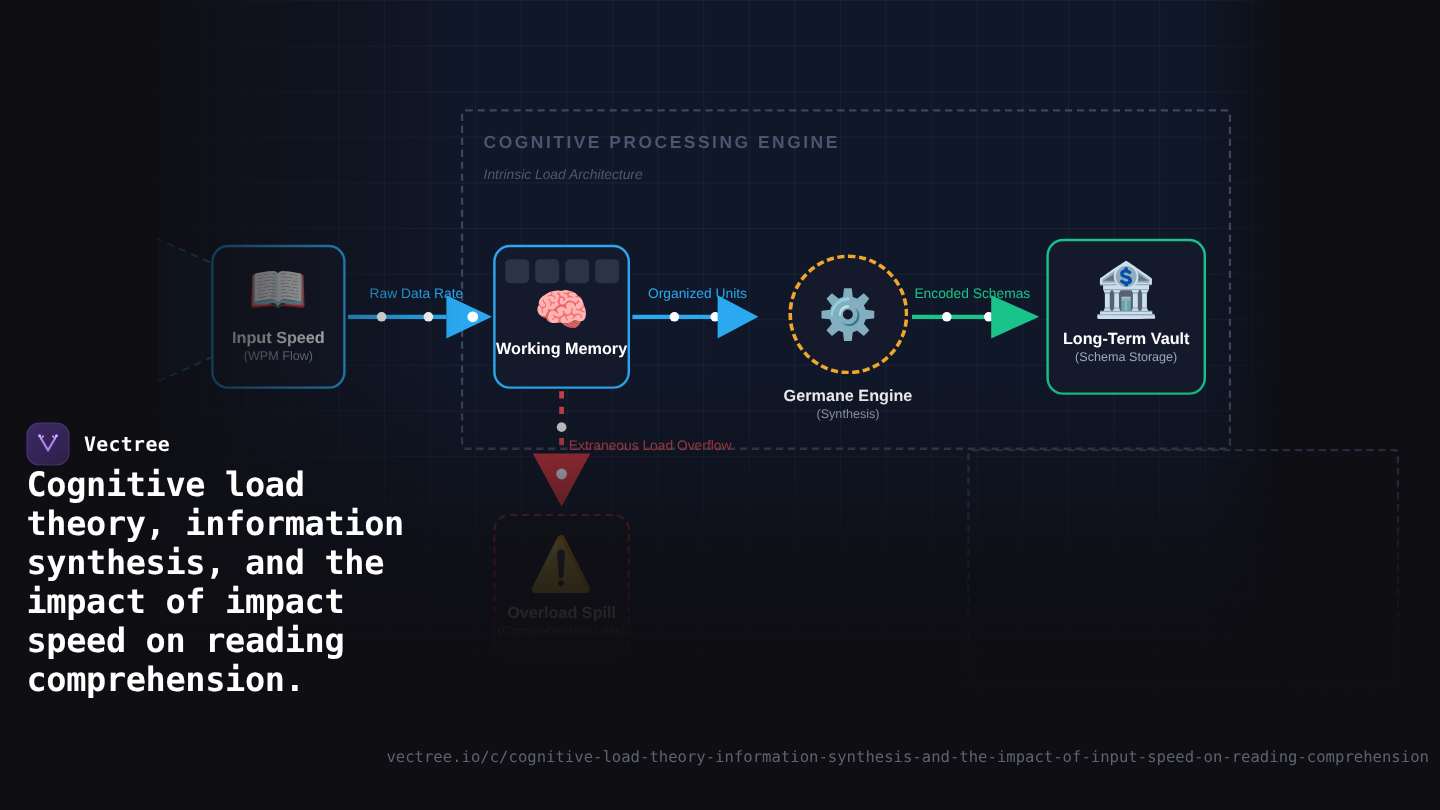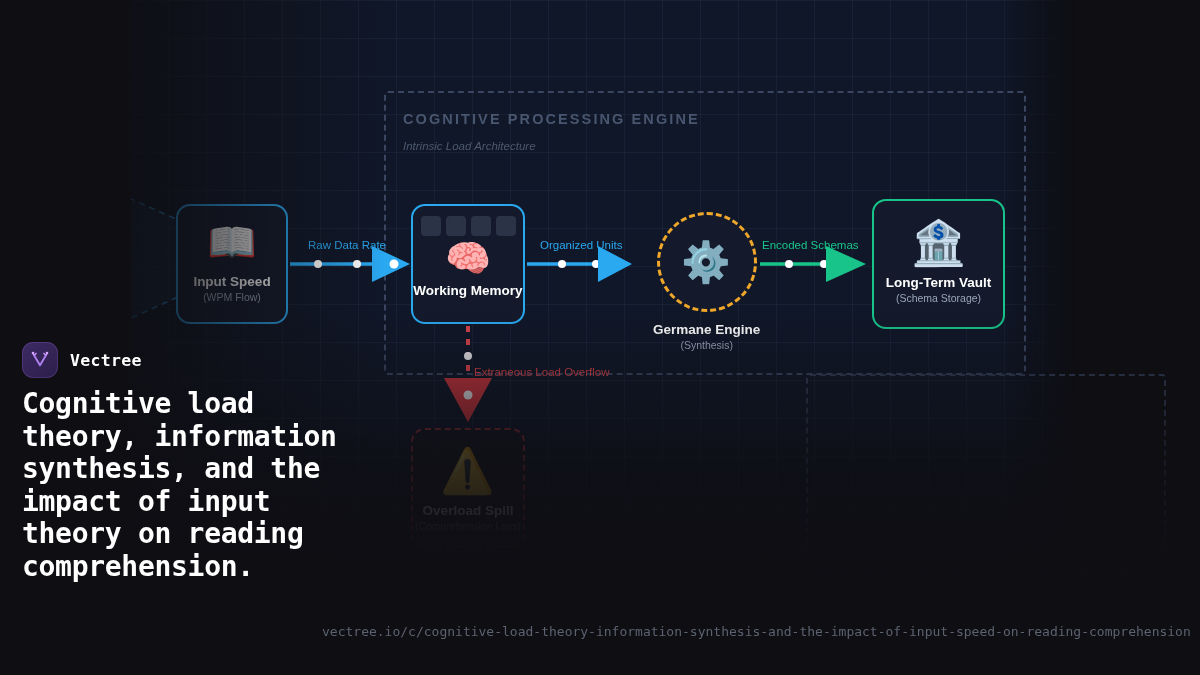--- a/index.html
+++ b/index.html
@@ -124,21 +124,21 @@
     background:
       linear-gradient(to bottom, rgba(14,14,19,0) 46%, rgba(14,14,19,.72) 68%, rgba(14,14,19,.97) 82%, #0e0e13 90%),
       linear-gradient(to right, rgba(14,14,19,.97) 0%, rgba(14,14,19,.95) 9%, rgba(14,14,19,0) 32%);
   }
   #leftfade{
     position:absolute; left:0; top:0; width:131px; height:675px;
     background:#0e0e13;
   }
 
   #brand{
-    position:absolute; left:22px; top:342px;
+    position:absolute; left:22px; top:352px;
     display:flex; align-items:center; gap:12px;
   }
   #logo{
     width:36px; height:36px; border-radius:11px;
     background:linear-gradient(145deg,#3d2a63 0%,#2b1f4a 100%);
     display:flex; align-items:center; justify-content:center;
     box-shadow:0 0 0 1px rgba(160,110,230,.22) inset;
   }
   #brand-name{
     font-family:"DejaVu Sans Mono", monospace;
@@ -277,17 +277,17 @@
         <path d="M5.2 6.4 L11 16.2 L16.8 6.4" fill="none" stroke="#b07ff0" stroke-width="1.9" stroke-linecap="round" stroke-linejoin="round"></path>
         <path d="M5.2 6.4 L4.0 4.1 M5.2 6.4 L7.0 4.4" fill="none" stroke="#c08ef5" stroke-width="1.5" stroke-linecap="round"></path>
         <path d="M16.8 6.4 L18.0 4.1 M16.8 6.4 L15.0 4.4" fill="none" stroke="#c08ef5" stroke-width="1.5" stroke-linecap="round"></path>
         <circle cx="4.0" cy="4.1" r="1.3" fill="#d4a6ff"></circle>
         <circle cx="18.0" cy="4.1" r="1.3" fill="#d4a6ff"></circle>
       </svg>
     </div>
     <div id="brand-name">Vectree</div>
   </div>
 
-  <div id="headline">Cognitive load theory, information synthesis, and the impact of input theory on reading comprehension.</div>
+  <div id="headline">Cognitive load theory, information synthesis, and the impact of impact speed on reading comprehension.</div>
 
   <div id="url">vectree.io/c/cognitive-load-theory-information-synthesis-and-the-impact-of-input-speed-on-reading-comprehension</div>
 
 </div>
 
 </body></html>

